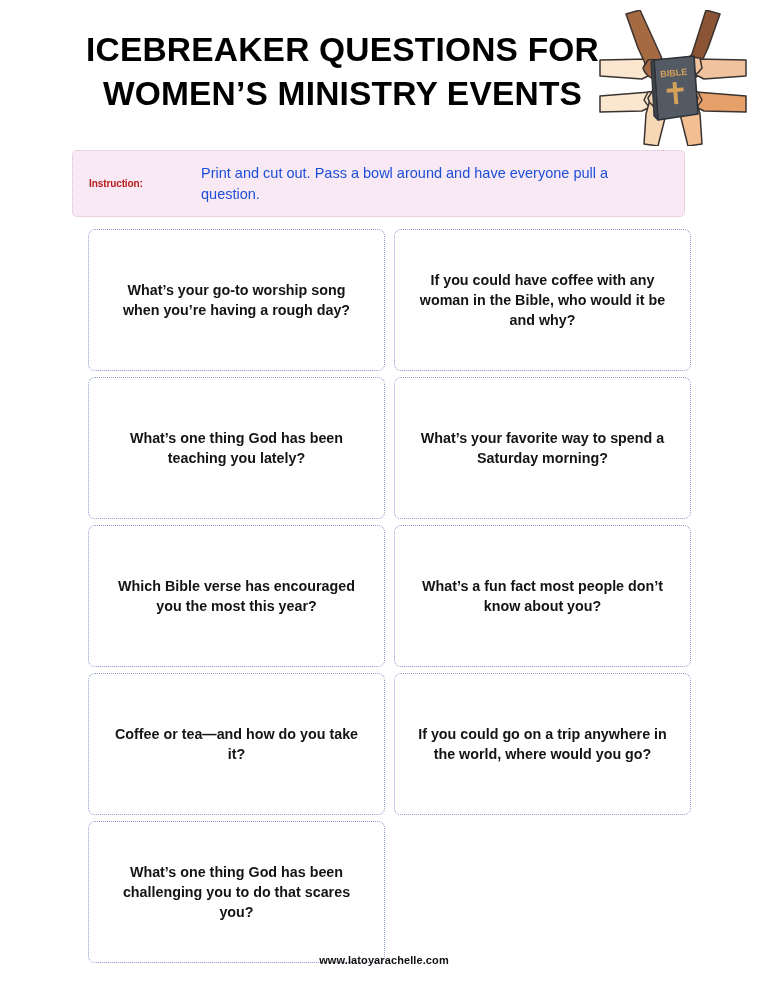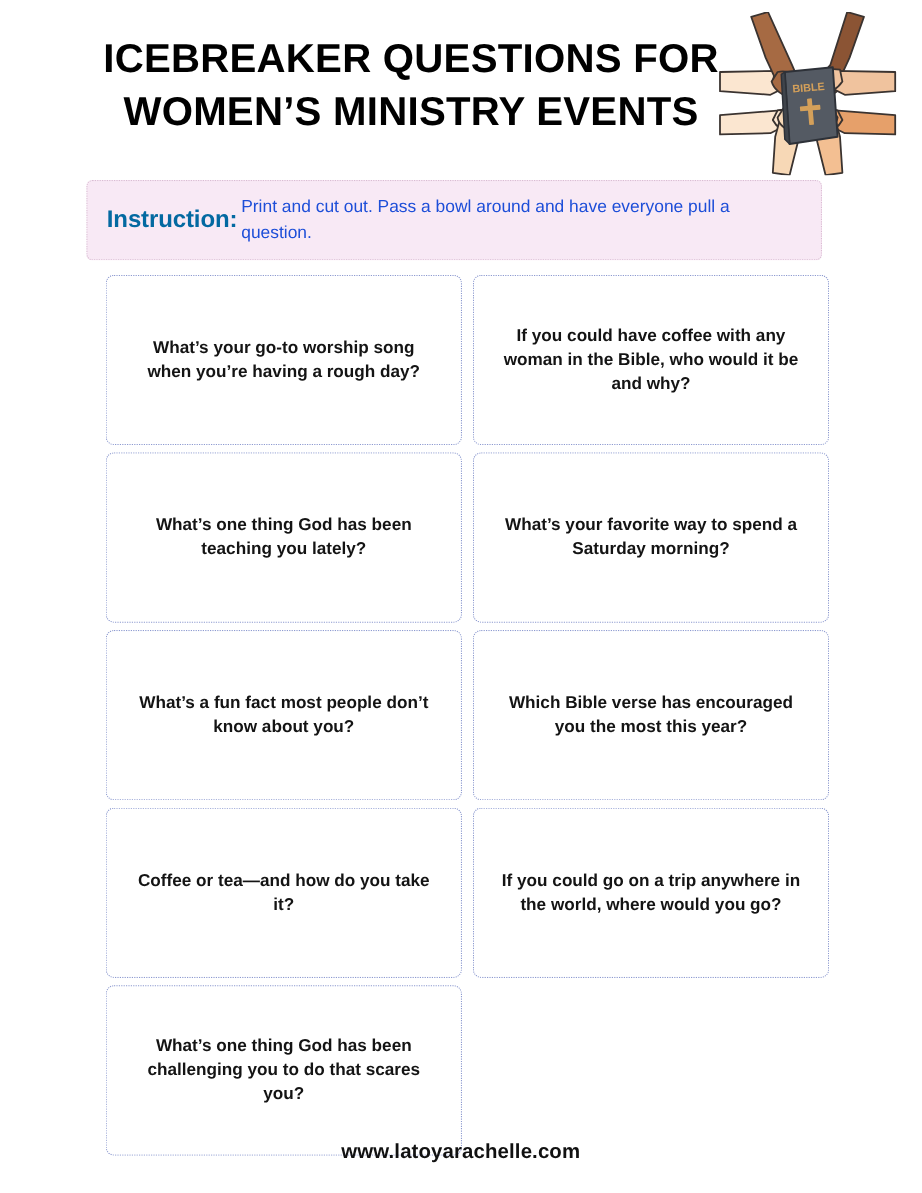--- a/index.html
+++ b/index.html
@@ -65,23 +65,23 @@
     min-height: 64px;
     background: #f8e9f5;
     border: 1px dotted #d9bcd2;
     border-radius: 5px;
     display: flex;
     align-items: center;
     padding: 12px 16px 12px 16px;
   }
 
   .instruction-label {
-    font-size: 20px;
+    font-size: 10px;
     font-weight: 800;
-    color: #0369a1;
+    color: #b91c1c;
     flex: 0 0 auto;
     width: 112px;
     letter-spacing: -0.1px;
   }
 
   .instruction-text {
     font-size: 14.5px;
     font-weight: 400;
     color: #1d4ed8;
     line-height: 1.42;
@@ -122,21 +122,21 @@
   
   .footer {
     position: absolute;
     left: 0;
     top: 950px;
     width: 768px;
     text-align: center;
   }
 
   .footer-url {
-    font-size: 17px;
+    font-size: 11px;
     font-weight: 700;
     color: #111111;
     letter-spacing: 0.1px;
   }
 </style>
 </head>
 <body>
 
 <div class="page">
 
@@ -204,24 +204,24 @@
     <div class="q-card">
       <div class="q-card-text">If you could have coffee with any woman in the Bible, who would it be and why?</div>
     </div>
     <div class="q-card">
       <div class="q-card-text">What’s one thing God has been teaching you lately?</div>
     </div>
     <div class="q-card">
       <div class="q-card-text">What’s your favorite way to spend a Saturday morning?</div>
     </div>
     <div class="q-card">
+      <div class="q-card-text">Which Bible verse has encouraged you the most this year?</div>
+    </div>
+    <div class="q-card">
       <div class="q-card-text">What’s a fun fact most people don’t know about you?</div>
-    </div>
-    <div class="q-card">
-      <div class="q-card-text">Which Bible verse has encouraged you the most this year?</div>
     </div>
     <div class="q-card">
       <div class="q-card-text">Coffee or tea—and how do you take it?</div>
     </div>
     <div class="q-card">
       <div class="q-card-text">If you could go on a trip anywhere in the world, where would you go?</div>
     </div>
     <div class="q-card">
       <div class="q-card-text">What’s one thing God has been challenging you to do that scares you?</div>
     </div>

